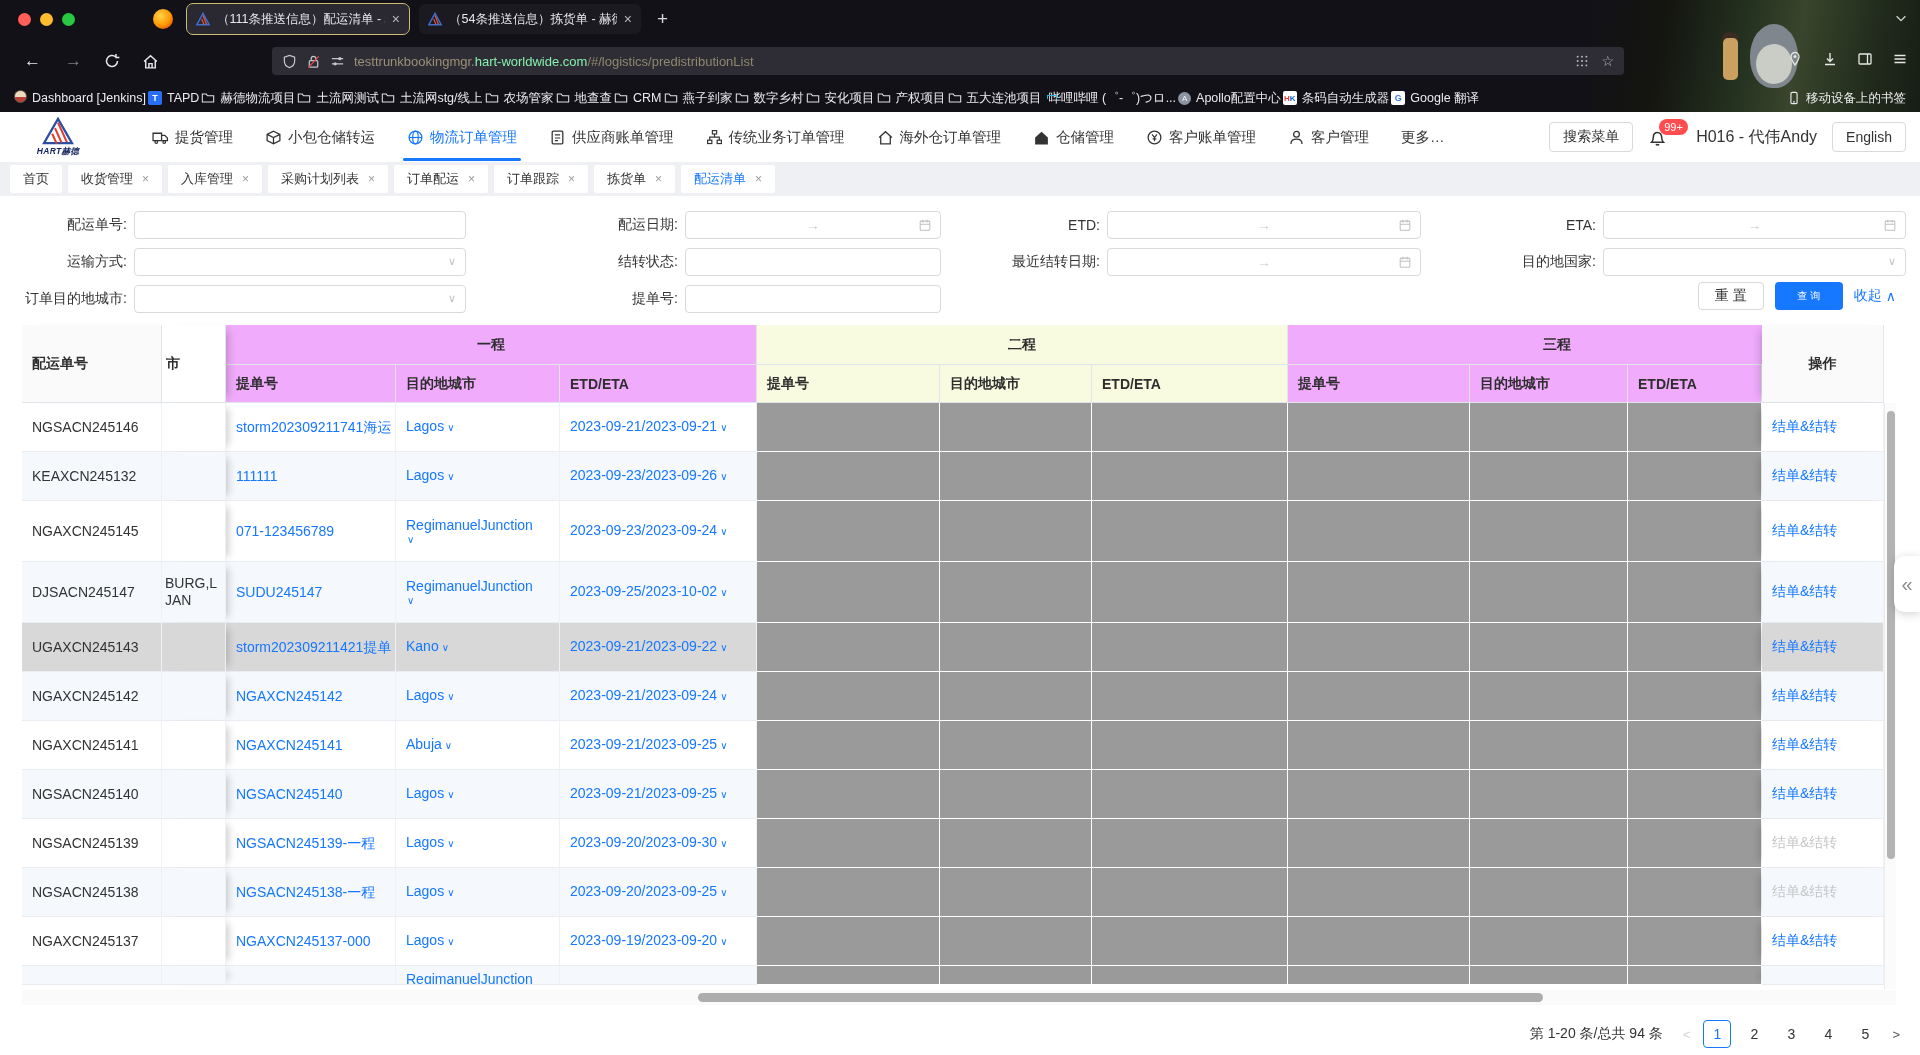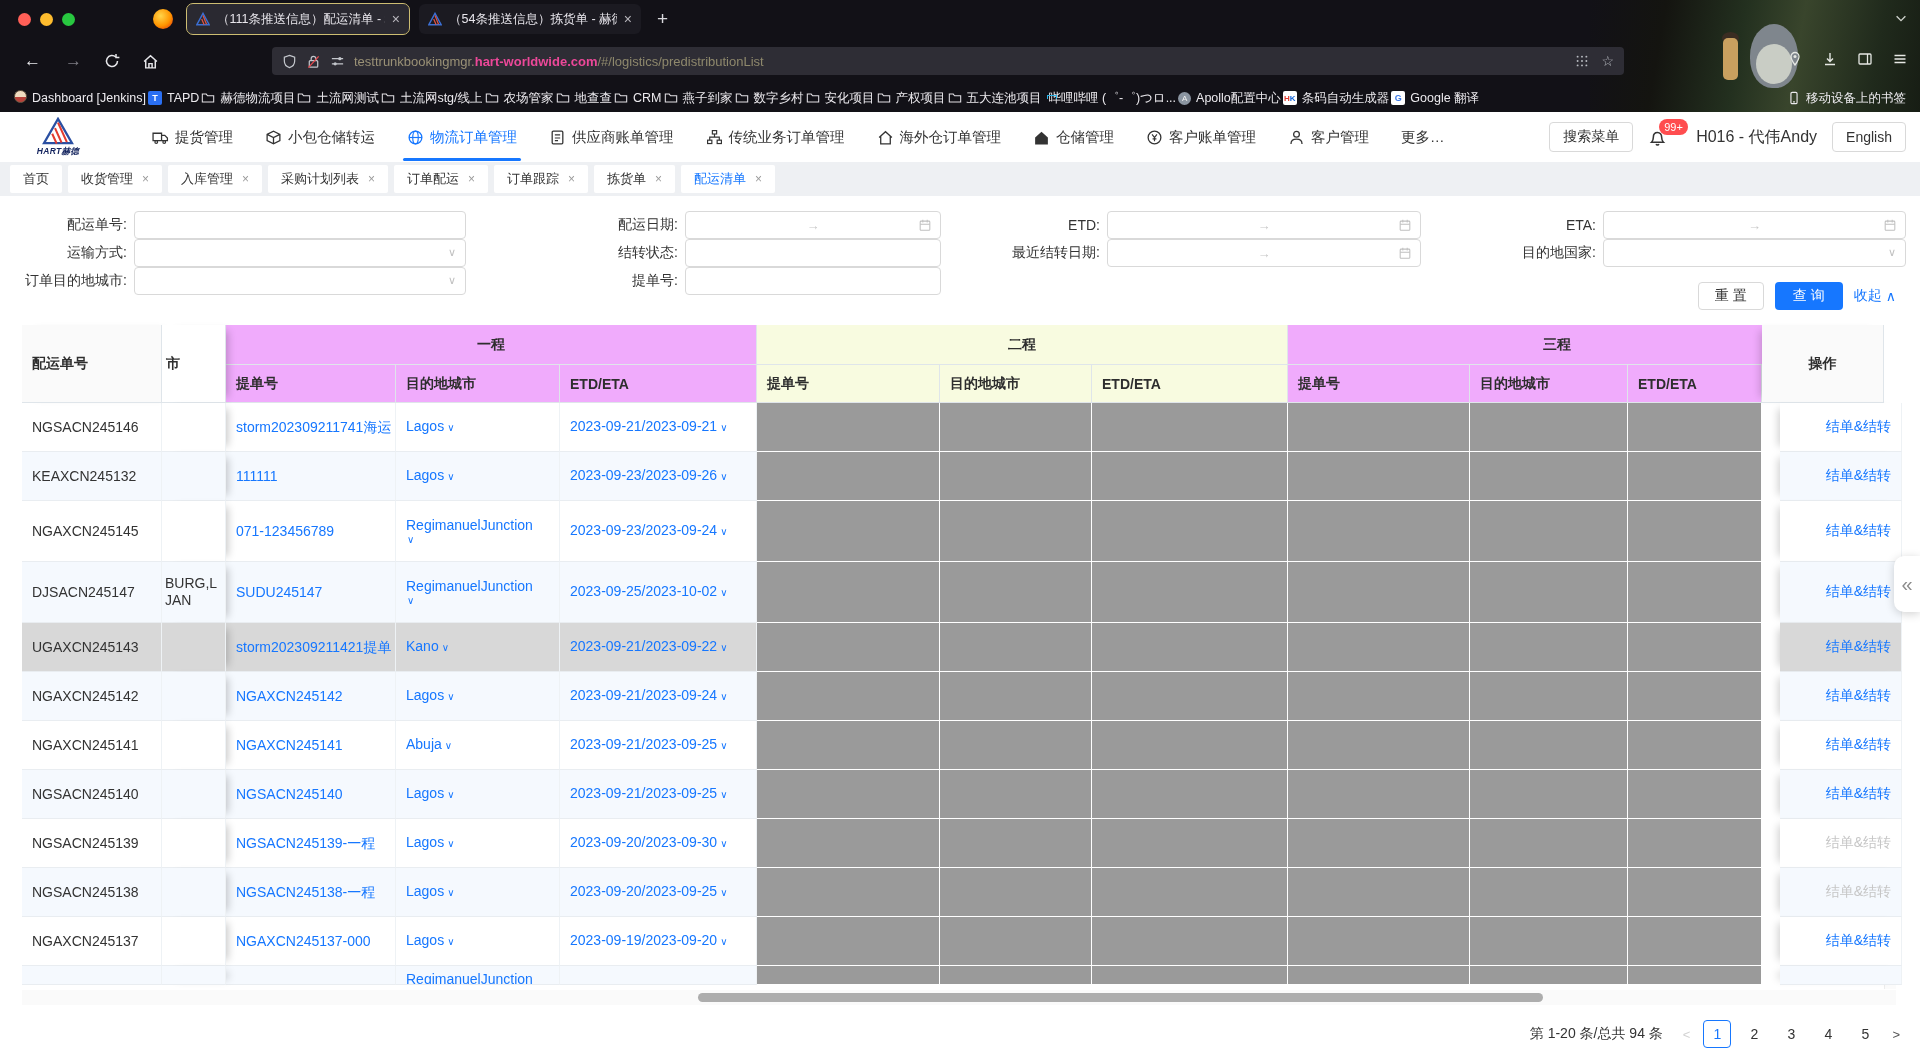--- a/index.html
+++ b/index.html
@@ -34,21 +34,21 @@
   .strip-chevron { position:absolute; right:12px; top:11px; color:#cfd2cc; }
 
   .toolbar { position:absolute; top:38px; left:0; right:0; height:46px; display:flex; align-items:center; }
   .nav-arrow { font-size:17px; color:#e9e9ec; margin-left:24px; }
   .nav-arrow.dim { color:#7e7d85; }
   .tb-ic { color:#e6e6ea; margin-left:22px; }
   .urlbar { position:absolute; left:272px; top:9px; width:1352px; height:28px; background:#2e2d35;
     border-radius:4px; display:flex; align-items:center; padding:0 10px; }
   .urlbar .sep-ic { color:#c3c6cc; margin-right:9px; }
   .url-text { font-size:13px; white-space:nowrap; overflow:hidden; flex:1; color:#9a9176; }
-  .url-domain { color:#ec4899; font-weight:700; }
+  .url-domain { color:#86efac; font-weight:400; }
   .url-path { color:#8e886c; }
   .urlbar-right { display:flex; gap:12px; align-items:center; color:#b9bcc2; }
   .star { font-size:14px; color:#b9bcc2; }
   .toolbar-right { position:absolute; right:12px; top:13px; display:flex; gap:19px; color:#e6e8e4; }
 
   .bookmarksbar { position:absolute; top:84px; left:0; right:0; height:28px; display:flex;
     align-items:center; gap:2px; padding:0 14px; }
   .bm { display:flex; align-items:center; gap:5px; color:#eceaee; font-size:12.5px; white-space:nowrap; }
   .bm-ic svg { width:14px; height:14px; }
   .ic-jenkins { width:13px; height:13px; border-radius:50%; display:inline-block;
@@ -94,34 +94,34 @@
   #apptabs { position:absolute; top:162px; left:0; width:1920px; height:34px; background:#eef0f3;
     display:flex; align-items:center; gap:6px; padding-left:10px; }
   .wtab { height:28px; background:#fff; display:flex; align-items:center; gap:9px; padding:0 13px;
     font-size:13px; color:#333; border-radius:2px; white-space:nowrap; }
   .wtab.active { color:#1677ff; }
   .wtab-close { color:#9b9b9b; font-size:12px; }
 
   
   #filters { position:absolute; top:196px; left:0; width:1920px; height:129px; background:#fff; }
   .filters-grid { position:absolute; left:0; top:15px; display:grid;
-    grid-template-columns:480px 475px 480px 485px; }
+    grid-template-columns:480px 475px 480px 485px; row-gap:9px; }
   .fld { display:flex; align-items:center; height:28px; }
   .lbl { text-align:right; color:#333; font-size:14px; padding-right:7px; flex:none; white-space:nowrap; }
   .lw0 { width:134px; } .lw1 { width:205px; } .lw2 { width:152px; } .lw3 { width:168px; }
   .ctl { position:relative; flex:1; height:28px; border:1px solid #d9d9d9; border-radius:4px;
     margin-right:14px; background:#fff; display:flex; align-items:center; justify-content:center; }
   .ctl .range-arrow { color:#c8c8c8; font-size:13px; }
   .ctl .cal { position:absolute; right:8px; top:6px; color:#c0c0c0; }
   .ctl .sel-caret { position:absolute; right:9px; top:6px; color:#c0c0c0; font-size:11px; }
   .filter-btns { position:absolute; right:24px; top:86px; display:flex; align-items:center; gap:11px; }
   .btn-reset { width:66px; height:28px; border:1px solid #d9d9d9; border-radius:4px; background:#fff;
     font-size:14px; color:#333; display:flex; align-items:center; justify-content:center; }
   .btn-primary { width:68px; height:28px; border:none; border-radius:4px; background:#1677ff;
-    color:#fff; font-size:14px; display:flex; align-items:center; justify-content:center; }
+    color:#fff; font-size:10px; display:flex; align-items:center; justify-content:center; }
   .collapse-link { color:#1677ff; font-size:14px; display:flex; align-items:center; gap:4px; }
 
   
   #tablezone { position:absolute; top:325px; left:22px; width:1874px; height:664px; }
   .hc { position:absolute; border-right:1px solid #dfe5ea; border-bottom:1px solid #dfe5ea;
     font-weight:600; color:#2e2e2e; font-size:14px; display:flex; align-items:center; overflow:hidden; }
   .hc.center { justify-content:center; }
   .hc.sub { padding-left:10px; }
   .bgblue { background:#f0abfc; } .bgyellow { background:#f8fbe0; }
   .bggray { background:#fafafa; } .bgwhite { background:#fff; }
@@ -135,21 +135,21 @@
   .cell { flex:none; height:100%; display:flex; align-items:center; overflow:hidden; padding:0 10px;
     border-bottom:1px solid #e9edf1; border-right:1px solid #eef2f5; font-size:14px; color:#333; background:#fff; }
   .trow.even .cell { background:#f5f9fe; }
   .trow.selected .cell { background:#d8d8d8; }
   .cell.gray { background:#9a9a9a !important; border-bottom-color:#fff; border-right-color:#fff; }
   .trow.partial .cell { align-items:flex-start; padding-top:4px; line-height:20px; }
   .c0{width:140px;} .c1{width:64px; padding:0 3px; position:relative;}
   .c2{width:170px;} .c3{width:164px;} .c4{width:197px;}
   .c5{width:183px;} .c6{width:152px;} .c7{width:196px;}
   .c8{width:182px;} .c9{width:158px;} .c10{width:134px;}
-  .c11{width:122px; justify-content:flex-end; position:relative;margin-left:18px;}
+  .c11{width:122px; justify-content:flex-start; position:relative;}
   .clipfrag { font-size:14px; color:#333; line-height:17px; white-space:pre-line; }
   .link { color:#1677ff; white-space:nowrap; line-height:18px; }
   .crt { font-size:10px; margin-left:3px; }
   .trow.tall .c3 .link { white-space:normal; }
   .trow.tall .c3 .crt { display:block; margin-left:1px; line-height:12px; }
   .act { color:#1677ff; font-size:14px; white-space:nowrap; }
   .act.off { color:#c6c6c6; }
 
   #vtrack { position:absolute; left:1862px; top:78px; width:12px; height:586px; background:#fbfbfb;
     border-left:1px solid #ececec; }

